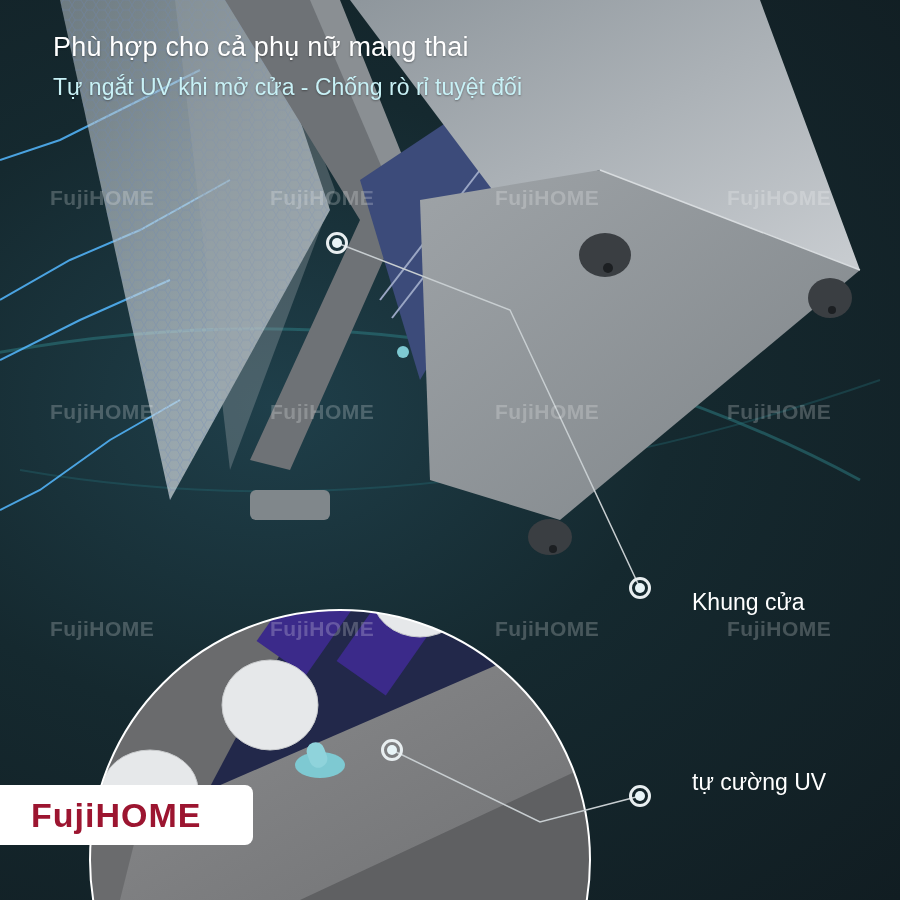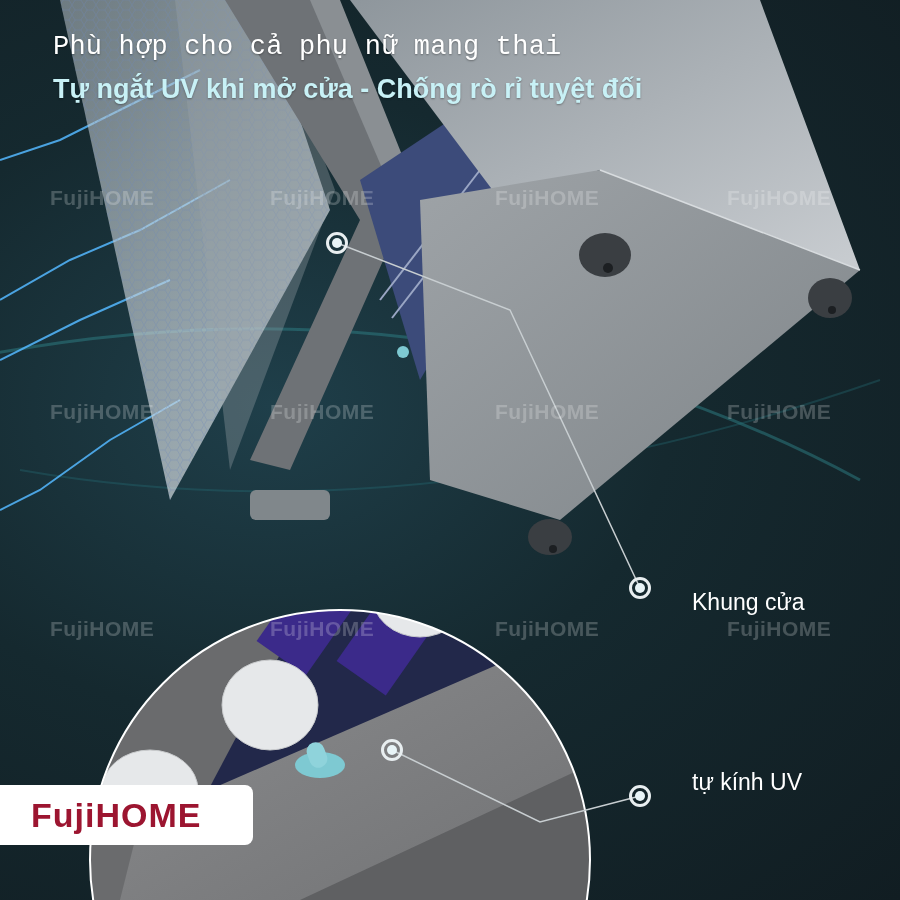--- a/index.html
+++ b/index.html
@@ -1,21 +1,21 @@
 <!DOCTYPE html>
 <html><head>
 <meta charset="utf-8">
 <style>
   html, body { margin: 0; padding: 0; }
   body { width: 900px; height: 900px; overflow: hidden; background: #16242a; font-family: "Liberation Sans", "DejaVu Sans", sans-serif; }
   .stage { position: relative; width: 900px; height: 900px; overflow: hidden;
     background: radial-gradient(ellipse at 30% 45%, #1f3f4a 0%, #15292f 45%, #111d22 100%); }
   .layer { position: absolute; left: 0; top: 0; }
-  .headline { position: absolute; left: 53px; top: 32px; color: #ffffff; font-size: 27px; letter-spacing: 0.2px; text-shadow: 0 1px 2px rgba(0,0,0,0.35); font-family: Liberation Mono, monospace; }
-  .subheadline { position: absolute; left: 53px; top: 74px; color: #c8f1f6; font-size: 27px; font-weight: bold; text-shadow: 0 1px 2px rgba(0,0,0,0.35); }
+  .headline { position: absolute; left: 53px; top: 32px; color: #ffffff; font-size: 27px; letter-spacing: 0.2px; text-shadow: 0 1px 2px rgba(0,0,0,0.35); }
+  .subheadline { position: absolute; left: 53px; top: 74px; color: #c8f1f6; font-size: 23px; font-weight: normal; text-shadow: 0 1px 2px rgba(0,0,0,0.35); }
   .watermark { position: absolute; font-size: 21px; font-weight: bold; color: rgba(255,255,255,0.22); letter-spacing: 0.5px; }
   .label { position: absolute; color: #ffffff; font-size: 23px; line-height: 38px; }
   .logo-box { position: absolute; left: 0; top: 785px; width: 253px; height: 60px; background: #ffffff; border-radius: 0 8px 8px 0; display: flex; align-items: center; padding-left: 31px; box-sizing: border-box; }
   .logo-text { color: #9c1530; font-size: 34px; font-weight: bold; letter-spacing: 1px; }
   .hotspot { position: absolute; width: 22px; height: 22px; border-radius: 50%; border: 3px solid #e8eef0; box-sizing: border-box; display: flex; align-items: center; justify-content: center; }
   .hotspot::after { content: ""; width: 10px; height: 10px; border-radius: 50%; background: #e8f4f7; }
 </style>
 </head>
 <body>
 
@@ -134,19 +134,19 @@
 
   <div class="hotspot" style="left:326px;top:232px;"></div>
   <div class="hotspot" style="left:629px;top:577px;"></div>
   <div class="hotspot" style="left:381px;top:739px;"></div>
   <div class="hotspot" style="left:629px;top:785px;"></div>
 
   <div class="label" style="left:692px;top:583px;">
     <div>Khung cửa</div>
   </div>
   <div class="label" style="left:692px;top:763px;">
-    <div>tự kính UV</div>
+    <div>tự cường UV</div>
   </div>
 
   <div class="logo-box">
     <span class="logo-text">FujiHOME</span>
   </div>
 </div>
 
 </body></html>

